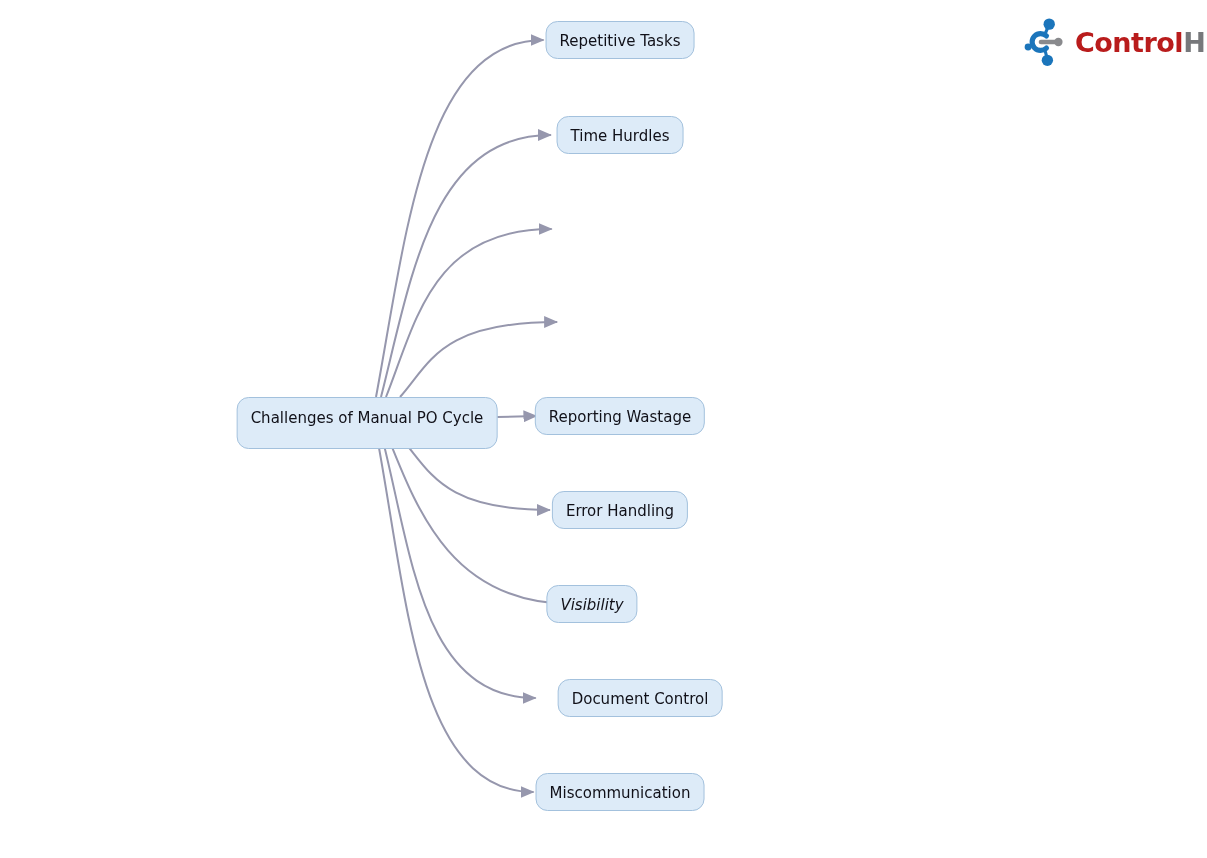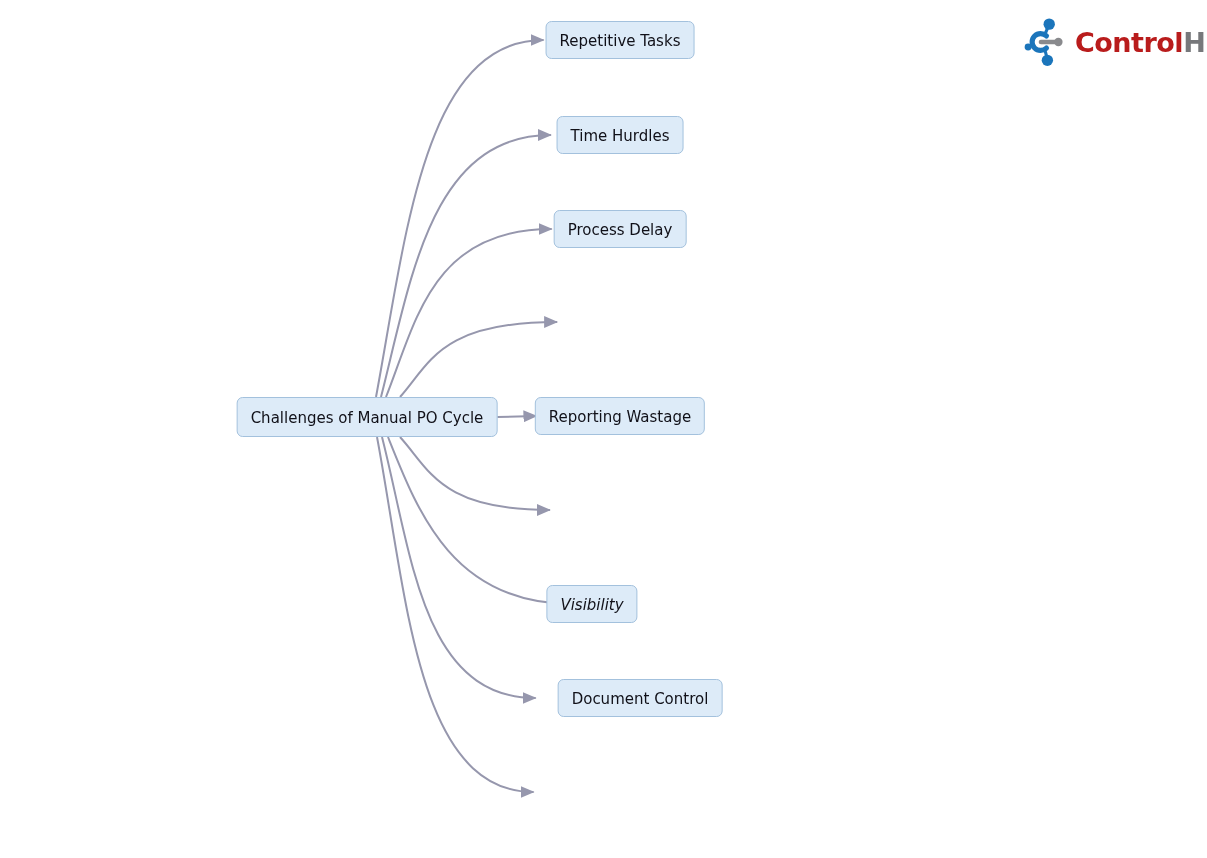--- a/index.html
+++ b/index.html
@@ -16,31 +16,31 @@
   #edges {
     position: absolute; left: 0; top: 0;
     width: 1207px; height: 858px;
     pointer-events: none;
   }
   .node {
     position: absolute;
     transform: translateX(-50%);
     background: #ddebf8;
     border: 1px solid #a3c1dd;
-    border-radius: 6px;
+    border-radius: 12px;
     height: 38px;
     line-height: 38px;
     padding: 0 13px;
     font-size: 15px;
     color: #101018;
     white-space: nowrap;
     box-sizing: border-box;
     text-align: center;
   }
-  .node.root { height: 40px; line-height: 40px; text-align: center; }
+  .node.root { height: 52px; line-height: 40px; text-align: center; }
   .logo {
     position: absolute;
     left: 1024px; top: 14px;
     display: flex;
     align-items: center;
     gap: 7px;
   }
   .logo-text {
     font-size: 27px;
     font-weight: bold;
@@ -69,30 +69,31 @@
       <path d="M 382 437 C 412 554.45, 422 698, 535.6484375 698" fill="none" stroke="#9697ad" stroke-width="2" marker-end="url(#arrow)"></path>
       <path d="M 377 437 C 407 596.75, 417 792, 533.53125 792" fill="none" stroke="#9697ad" stroke-width="2" marker-end="url(#arrow)"></path>
     </svg>
 
   <div class="node root" id="node-root" style="left:367px; top:397px;">Challenges of Manual PO Cycle</div>
 
   <div class="node child" style="left:620px; top:21px;">Repetitive Tasks</div>
 
   <div class="node child" style="left:620px; top:116px;">Time Hurdles</div>
 
-  <div class="node child" style="left:620px; top:210px;">Process Delay</div>
 
 
   <div class="node child" style="left:620px; top:397px;">Reporting Wastage</div>
 
+  <div class="node child" style="left:620px; top:491px;">Error Handling</div>
 
   <div class="node child" style="left:592px; top:585px;font-style:italic;">Visibility</div>
 
   <div class="node child" style="left:620px; top:679px;margin-left:20px;">Document Control</div>
 
+  <div class="node child" style="left:620px; top:773px;">Miscommunication</div>
 
   <div class="logo">
     <svg width="44" height="56" viewBox="0 0 48 56">
 
       <path d="M 24.5 21.4 A 9.2 9.2 0 1 0 24.5 34.6" fill="none" stroke="#1b75bb" stroke-width="5.6" stroke-linecap="round"></path>
 
       <line x1="22.5" y1="20.5" x2="26.5" y2="11" stroke="#1b75bb" stroke-width="3.4"></line>
       <line x1="22.5" y1="35.5" x2="25" y2="45" stroke="#1b75bb" stroke-width="3.4"></line>
       <line x1="10.5" y1="29.5" x2="6" y2="32.5" stroke="#1b75bb" stroke-width="3"></line>
 

